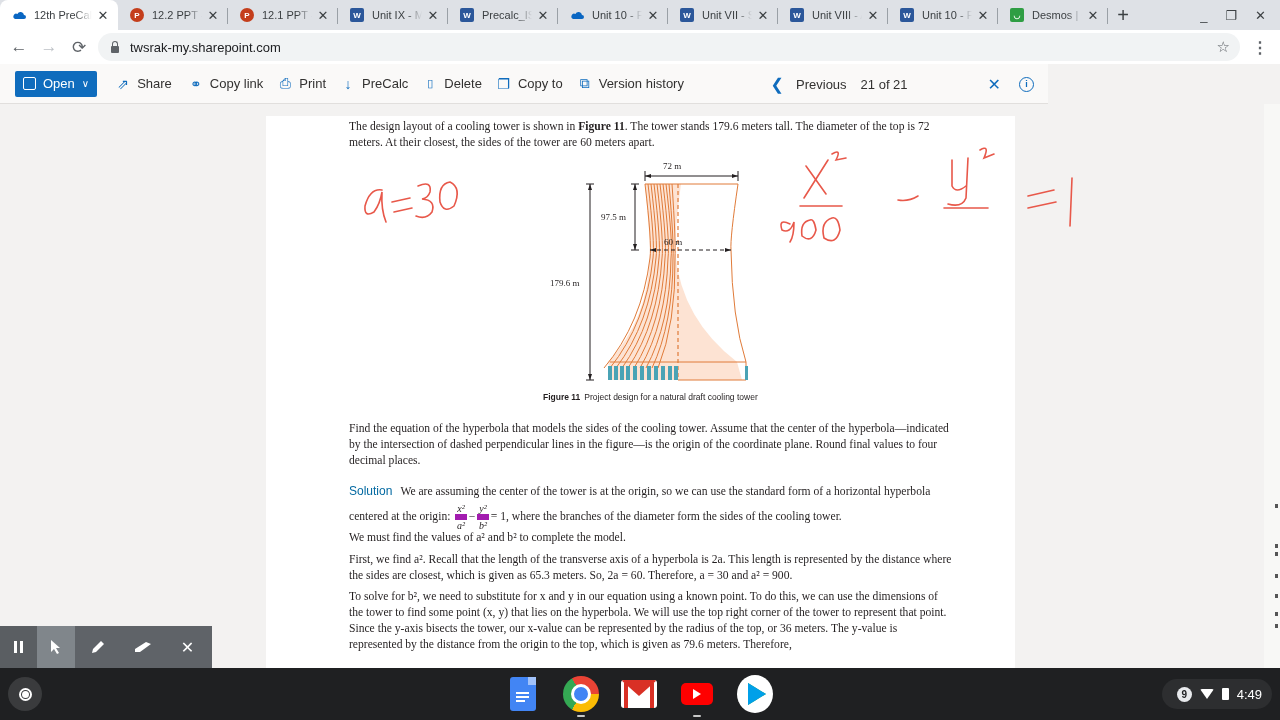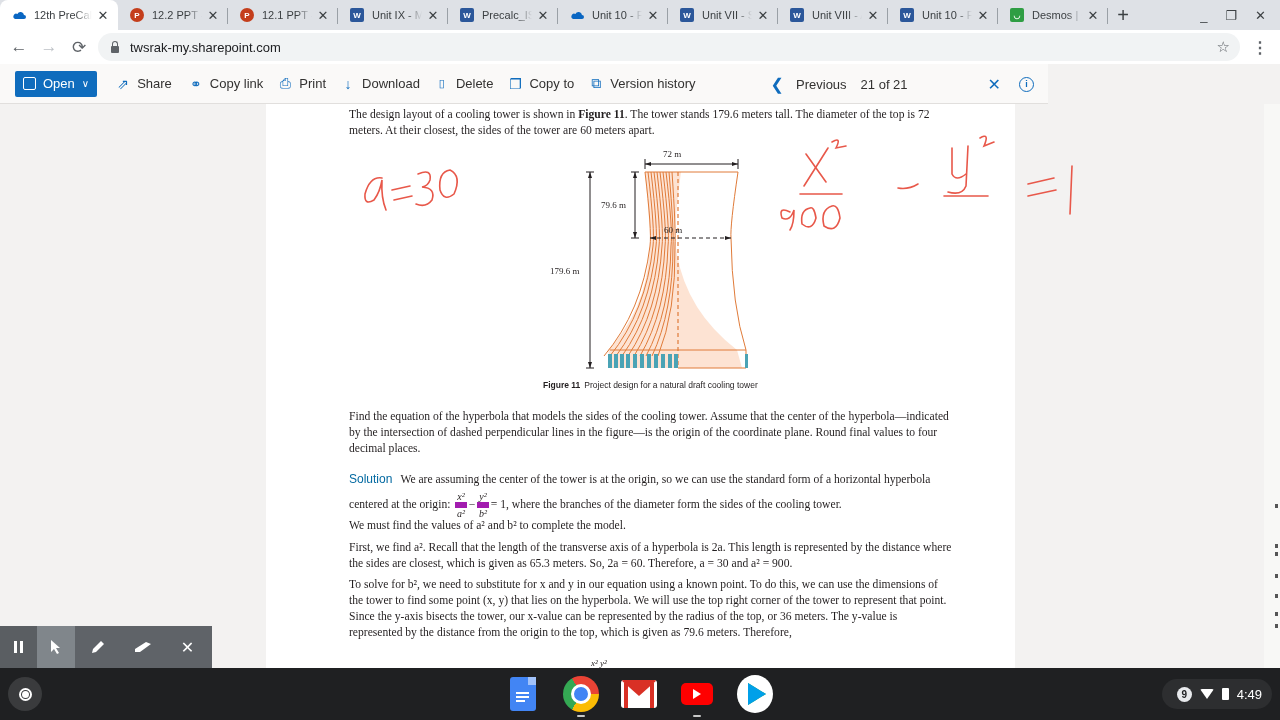--- a/index.html
+++ b/index.html
@@ -39,21 +39,21 @@
   .cmd { display: flex; align-items: center; gap: 6px; font-size: 13px; color: #323130; margin-left: 18px; }
   .cmd .ic { color: #0f6cbd; font-size: 14px; width: 16px; text-align: center; }
   .nav-right { position: absolute; right: 0; top: 0; height: 40px; display: flex; align-items: center; font-size: 13px; color: #323130; }
   .nav-right .prev-chev { color: #0f6cbd; font-size: 16px; margin-right: 12px; }
   .nav-right .count { margin-left: 14px; margin-right: 80px; }
   .nav-right .x { color: #0f6cbd; font-size: 16px; margin-right: 18px; }
   .nav-right .info { width: 15px; height: 15px; border: 1.5px solid #0f6cbd; border-radius: 50%; color: #0f6cbd; font-size: 9px; display: flex; align-items: center; justify-content: center; margin-right: 14px; font-weight: bold; }
 
   
   .viewer { position: absolute; left: 0; top: 104px; width: 1280px; height: 564px; background: #f3f2f1; overflow: hidden; }
-  .page { position: absolute; left: 266px; top: 0; width: 749px; height: 564px; background: #ffffff; }
+  .page { position: absolute; left: 266px; top: 12px; width: 749px; height: 564px; background: #ffffff; }
   .doc { font-family: "Liberation Serif", serif; font-size: 11.6px; line-height: 16px; color: #231f20; position: absolute; left: 83px; width: 604px; }
   .doc b { font-weight: bold; }
   .solution-label { font-family: "Liberation Sans", sans-serif; color: #0369a1; font-size: 12px; margin-right: 8px; }
   .frac { display: inline-flex; flex-direction: column; align-items: center; vertical-align: middle; font-style: italic; font-size: 10px; line-height: 11px; margin: 0 2px; }
   .frac .num { border-bottom: 6px solid #a21caf; padding: 0 2px; }
   .caption { position: absolute; left: 277px; top: 276px; font-family: "Liberation Sans", sans-serif; font-size: 8.5px; color: #231f20; }
   .caption b { font-weight: bold; margin-right: 4px; }
 
   .side-thumbs { position: absolute; right: 0; top: 0; width: 16px; height: 564px; background: #f8f8f6; }
   .side-thumbs span { position: absolute; right: 2px; width: 3px; height: 4px; background: #555; }
@@ -187,21 +187,21 @@
   <div class="cmd" style="margin-left:16px">
       <span class="ic">⚭</span>
       <span>Copy link</span>
     </div>
   <div class="cmd" style="margin-left:14px">
       <span class="ic">⎙</span>
       <span>Print</span>
     </div>
   <div class="cmd" style="margin-left:14px">
       <span class="ic">↓</span>
-      <span>Download</span>
+      <span>PreCalc</span>
     </div>
   <div class="cmd" style="margin-left:14px">
       <span class="ic" style="font-size:11px">▯</span>
       <span>Delete</span>
     </div>
   <div class="cmd" style="margin-left:14px">
       <span class="ic">❐</span>
       <span>Copy to</span>
     </div>
   <div class="cmd" style="margin-left:14px">
@@ -279,21 +279,21 @@
           <polygon points="196,18 190,16 190,20"></polygon>
         <polygon points="48,26 46,32 50,32"></polygon>
           <polygon points="48,222 46,216 50,216"></polygon>
         <polygon points="93,26 91,32 95,32"></polygon>
           <polygon points="93,92 91,86 95,86"></polygon>
         <polygon points="108,92 114,90 114,94"></polygon>
           <polygon points="189,92 183,90 183,94"></polygon>
       </g>
     </svg>
     <span style="position:absolute;left:397px;top:45px;font-family:'Liberation Serif',serif;font-size:9px;color:#231f20">72 m</span>
-    <span style="position:absolute;left:335px;top:96px;font-family:'Liberation Serif',serif;font-size:9px;color:#231f20">79.6 m</span>
+    <span style="position:absolute;left:335px;top:96px;font-family:'Liberation Serif',serif;font-size:9px;color:#231f20">97.5 m</span>
     <span style="position:absolute;left:398px;top:121px;font-family:'Liberation Serif',serif;font-size:9px;color:#231f20">60 m</span>
     <span style="position:absolute;left:284px;top:162px;font-family:'Liberation Serif',serif;font-size:9px;color:#231f20">179.6 m</span>
     <div class="caption"><b>Figure 11</b><span>Project design for a natural draft cooling tower</span></div>
 
     <p class="doc" style="top:305px">Find the equation of the hyperbola that models the sides of the cooling tower. Assume that the center of the hyperbola—indicated by the intersection of dashed perpendicular lines in the figure—is the origin of the coordinate plane. Round final values to four decimal places.</p>
 
     <p class="doc" style="top:364px;line-height:23px"><span class="solution-label">Solution</span><span>We are assuming the center of the tower is at the origin, so we can use the standard form of a horizontal hyperbola centered at the origin: </span><span class="frac">
           <span class="num">x²</span>
           <span>a²</span>
         </span><span>−</span><span class="frac">

